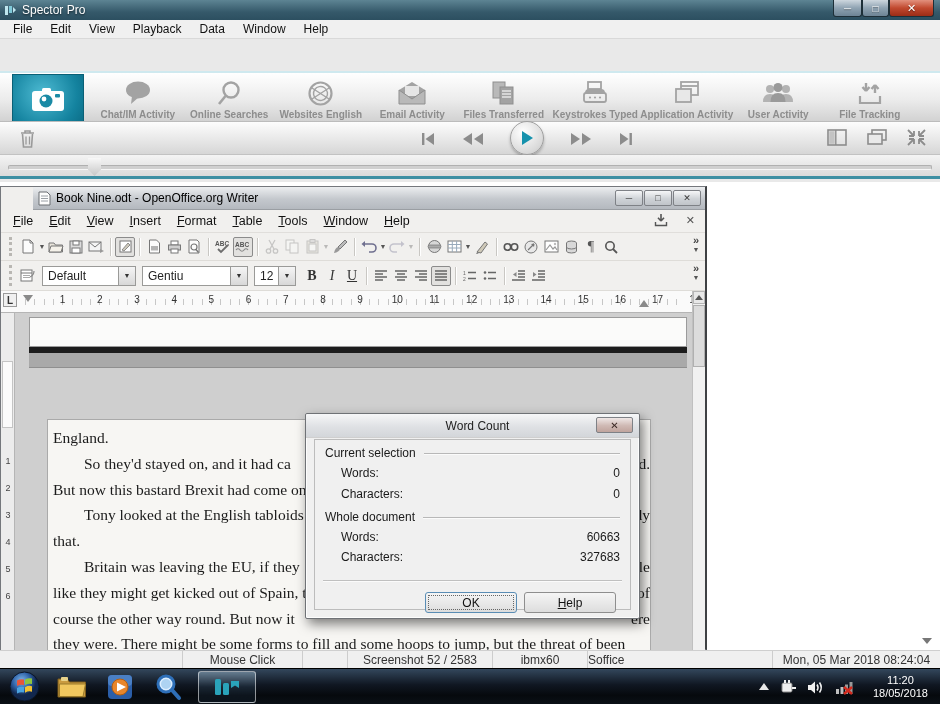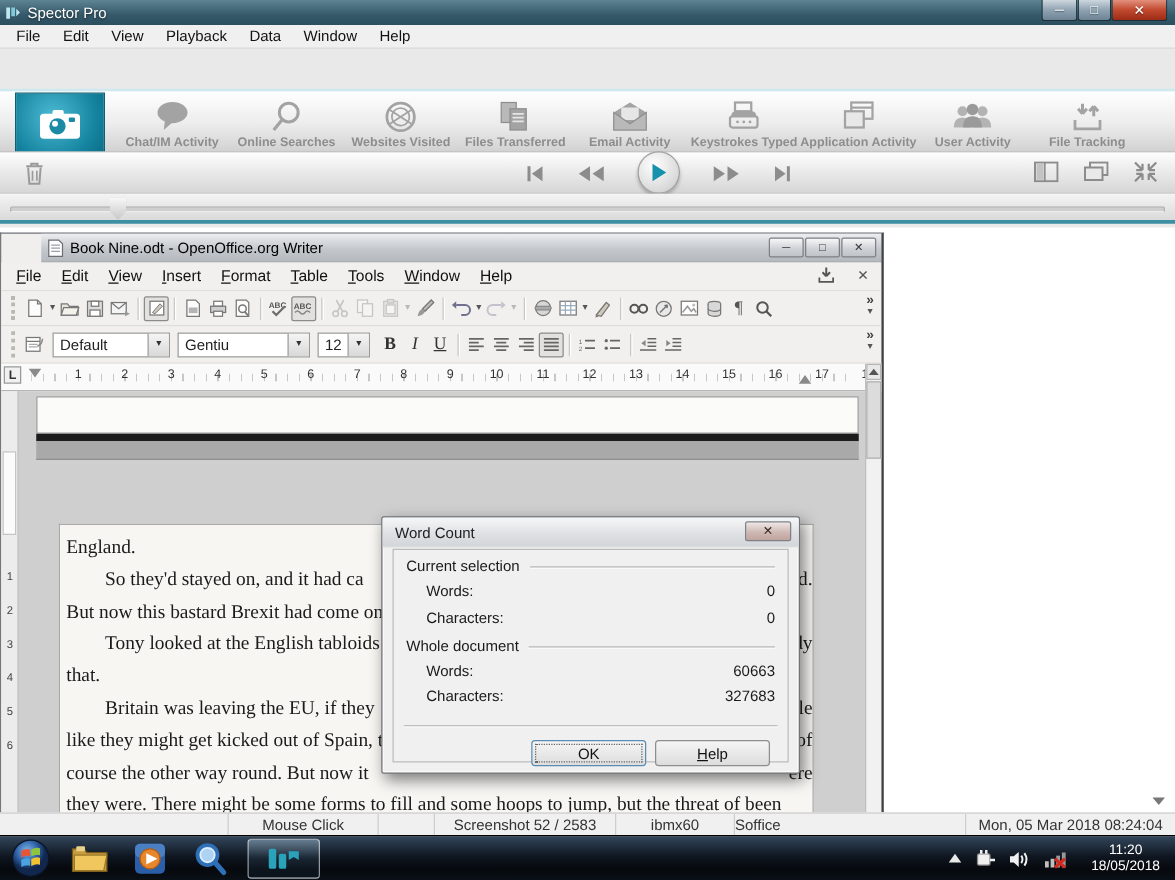--- a/index.html
+++ b/index.html
@@ -130,21 +130,21 @@
   .sb-btn { width:12px; height:13px; border:1px solid #b5b5b5; background:#e8e8e8;
     display:flex; align-items:center; justify-content:center; }
   .sb-up { width:0; height:0; border-left:4px solid transparent; border-right:4px solid transparent; border-bottom:5px solid #555; }
   .sb-thumb { position:absolute; left:0; top:14px; width:12px; height:62px; background:#dcdcdc; border:1px solid #b0b0b0; }
 
   
   .wc-dialog { position:absolute; left:305px; top:231px; width:335px; height:206px;
     background:#f0f0f0; border:1px solid #6f7276; border-radius:2px;
     box-shadow:3px 5px 12px rgba(0,0,0,.5), inset 0 0 0 1px #fdfdfd; }
   .wc-titlebar { height:24px; position:relative; display:flex; align-items:center; padding-left:10px;
-    background:linear-gradient(#f6f7f8,#dfe1e4 55%,#d3d6da); border-bottom:1px solid #cfcfcf; border-radius:2px 2px 0 0; }
+    background:linear-gradient(#f6f7f8,#dfe1e4 55%,#d3d6da); border-bottom:1px solid #cfcfcf; border-radius:2px 2px 0 0;justify-content:center; }
   .wc-close { position:absolute; right:6px; top:3px; width:37px; height:16px; border:1px solid #7e8186; border-radius:2px;
     background:linear-gradient(#efe7e6,#cfb9b4 55%,#c0a49d); color:#3c2a26; font-size:10px; font-weight:bold;
     display:flex; align-items:center; justify-content:center; }
   .wc-body { position:absolute; left:8px; right:8px; top:25px; bottom:8px; border:1px solid #bcbcbc; background:#f0f0f0; }
   .wc-group { position:absolute; left:10px; right:10px; display:flex; align-items:center; gap:8px; color:#1a1a1a; }
   .wc-group .gline { flex:1; height:1px; background:#b8b8b8; box-shadow:0 1px 0 #fbfbfb; }
   .wc-row { position:absolute; left:26px; right:10px; display:flex; justify-content:space-between; color:#1a1a1a; }
   .wc-sep { position:absolute; left:8px; right:8px; top:140px; height:1px; background:#c0c0c0; box-shadow:0 1px 0 #fbfbfb; }
   .wc-buttons { position:absolute; right:14px; top:152px; display:flex; gap:7px; }
   .wc-btn { width:92px; height:21px; border:1px solid #8e8e8e; border-radius:3px;
@@ -257,41 +257,41 @@
         <span class="lbl">Online Searches</span>
       </div>
       <div class="sp-item">
         <span class="ic">
             <svg width="27" height="27" viewBox="0 0 27 27">
               <circle cx="13.5" cy="13.5" r="11" fill="none" stroke="#a3a3a3" stroke-width="2.2"></circle>
               <circle cx="13.5" cy="13.5" r="7" fill="none" stroke="#a3a3a3" stroke-width="1.4" transform="rotate(35 13.5 13.5)"></circle>
               <path d="M5 8 L22 19 M22 8 L5 19" stroke="#a3a3a3" stroke-width="1.4" fill="none"></path>
             </svg>
           </span>
-        <span class="lbl">Websites Visited</span>
+        <span class="lbl">Websites English</span>
+      </div>
+      <div class="sp-item">
+        <span class="ic">
+            <svg width="30" height="26" viewBox="0 0 30 26">
+              <path d="M2 10 L15 2 L28 10 L28 24 L2 24 Z" fill="#a3a3a3"></path>
+              <rect x="8" y="6" width="14" height="10" fill="#e6e6e6"></rect>
+              <path d="M2 10 L15 19 L28 10 L28 24 L2 24 Z" fill="#b9b9b9" stroke="#8f8f8f" stroke-width="1"></path>
+            </svg>
+          </span>
+        <span class="lbl">Email Activity</span>
       </div>
       <div class="sp-item">
         <span class="ic">
             <svg width="28" height="27" viewBox="0 0 28 27">
               <rect x="3" y="2" width="12" height="16" fill="#b9b9b9" stroke="#8f8f8f"></rect>
               <rect x="10" y="7" width="13" height="17" fill="#a3a3a3" stroke="#8f8f8f"></rect>
               <path d="M12 11h9M12 14h9M12 17h9" stroke="#e6e6e6" stroke-width="1.4"></path>
             </svg>
           </span>
         <span class="lbl">Files Transferred</span>
-      </div>
-      <div class="sp-item">
-        <span class="ic">
-            <svg width="30" height="26" viewBox="0 0 30 26">
-              <path d="M2 10 L15 2 L28 10 L28 24 L2 24 Z" fill="#a3a3a3"></path>
-              <rect x="8" y="6" width="14" height="10" fill="#e6e6e6"></rect>
-              <path d="M2 10 L15 19 L28 10 L28 24 L2 24 Z" fill="#b9b9b9" stroke="#8f8f8f" stroke-width="1"></path>
-            </svg>
-          </span>
-        <span class="lbl">Email Activity</span>
       </div>
       <div class="sp-item">
         <span class="ic">
             <svg width="30" height="26" viewBox="0 0 30 26">
               <rect x="8" y="2" width="13" height="7" fill="none" stroke="#a3a3a3" stroke-width="1.8"></rect>
               <path d="M5 13 Q5 9 9 9 L21 9 Q25 9 25 13 Z" fill="#a3a3a3"></path>
               <rect x="4" y="13" width="22" height="9" rx="2" fill="none" stroke="#a3a3a3" stroke-width="1.8"></rect>
               <circle cx="10" cy="17.5" r="1.1" fill="#a3a3a3"></circle>
               <circle cx="15" cy="17.5" r="1.1" fill="#a3a3a3"></circle>
               <circle cx="20" cy="17.5" r="1.1" fill="#a3a3a3"></circle>

